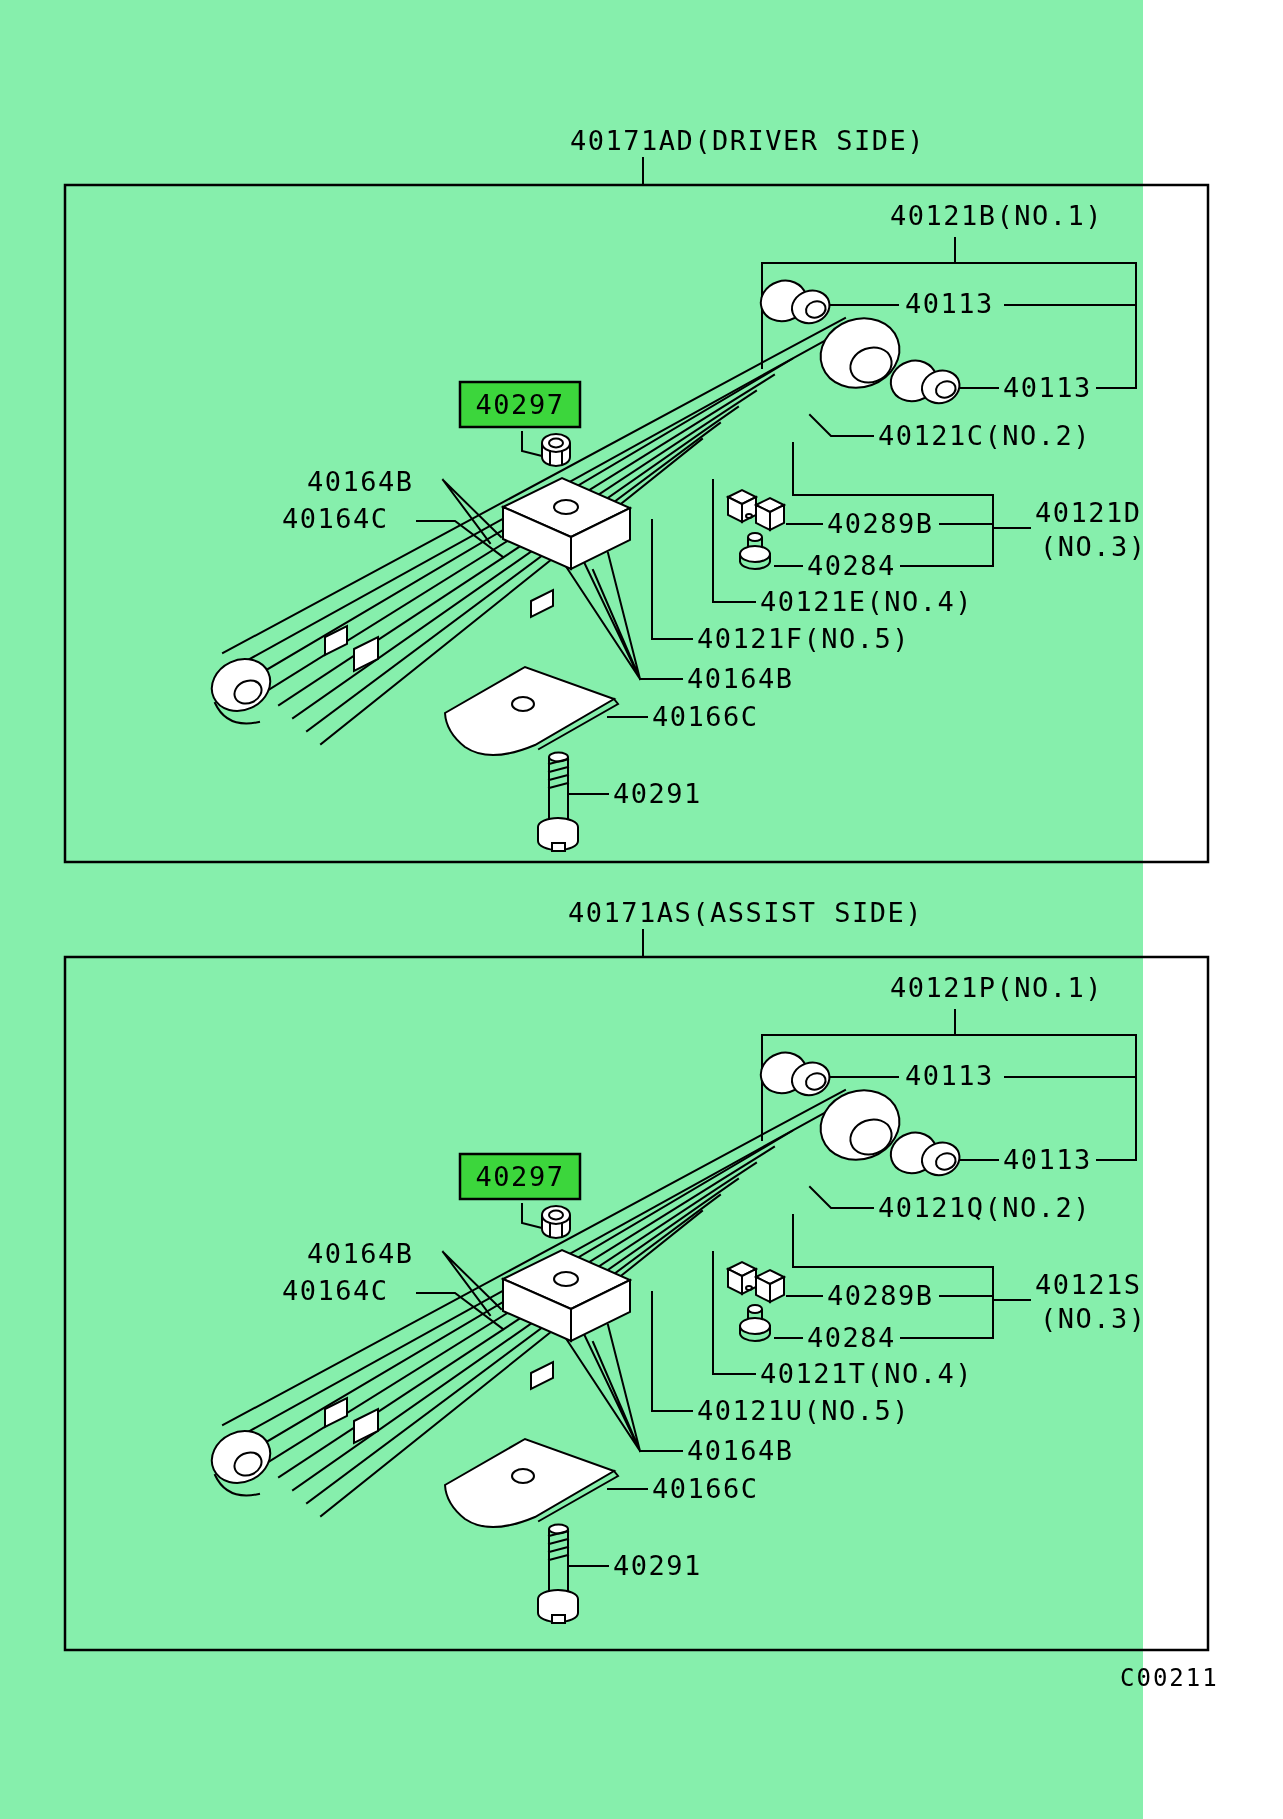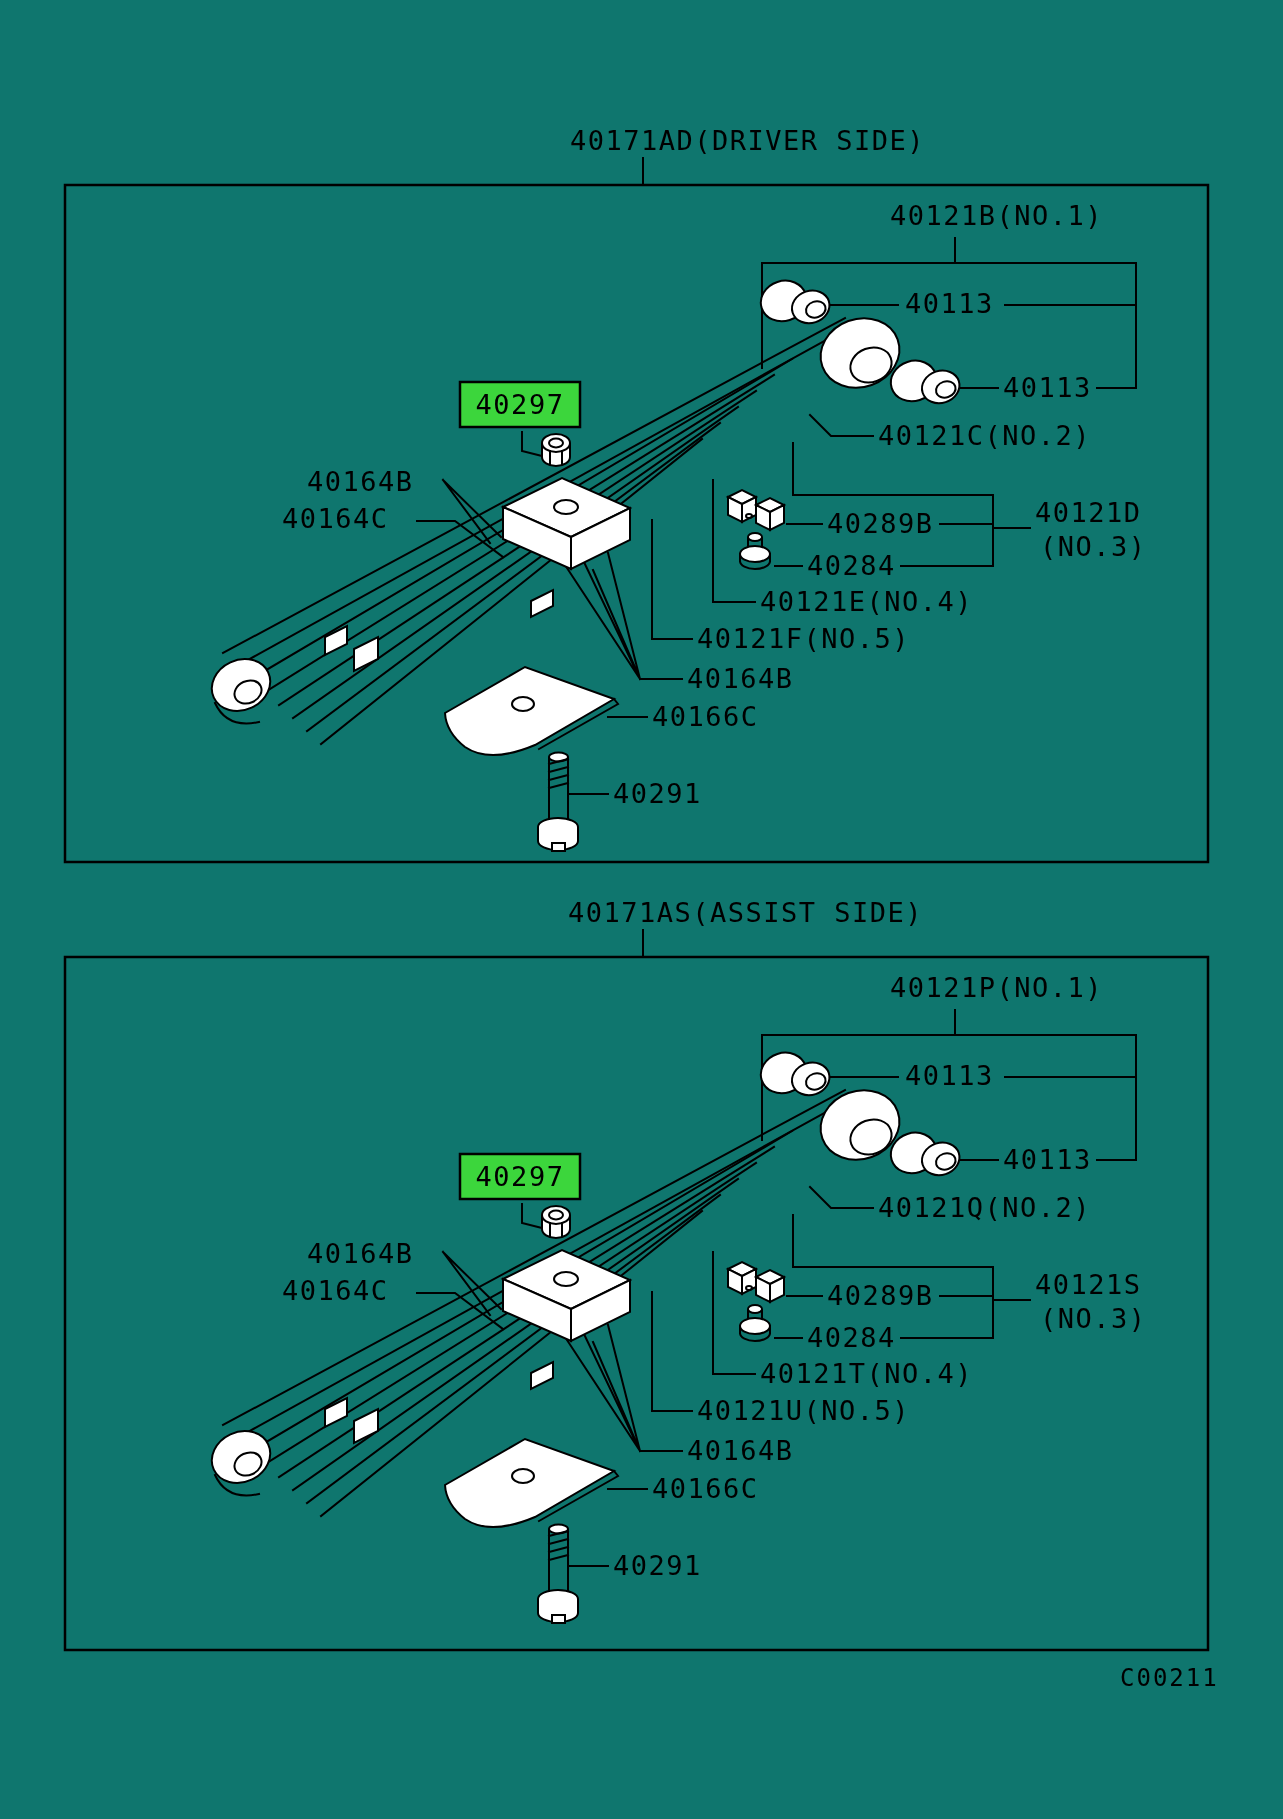--- a/index.html
+++ b/index.html
@@ -1,16 +1,16 @@
 <!DOCTYPE html>
 <html><head>
 <meta charset="utf-8">
 <style>
   html,body{margin:0;padding:0;background:#ffffff;}
-  .stage{position:relative;width:1283px;height:1819px;background:#0f766e;}
+  .stage{position:relative;width:1143px;height:1819px;background:#86efac;}
   text{font-family:"DejaVu Sans Mono","Liberation Mono",monospace;}
   .lbl{font-size:27px;letter-spacing:1.5px;fill:#000;}
   .title{font-size:27px;letter-spacing:1.5px;fill:#000;}
   .code{font-size:24px;letter-spacing:2px;fill:#000;}
   .s{stroke:#000;stroke-width:2;fill:none;stroke-linecap:square;stroke-linejoin:miter;}
   .w{stroke:#000;stroke-width:2;fill:#fff;stroke-linejoin:miter;}
   .box{fill:none;stroke:#000;stroke-width:2.5;}
   .hl{stroke:#000;stroke-width:2.5;}
 </style>
 </head>

